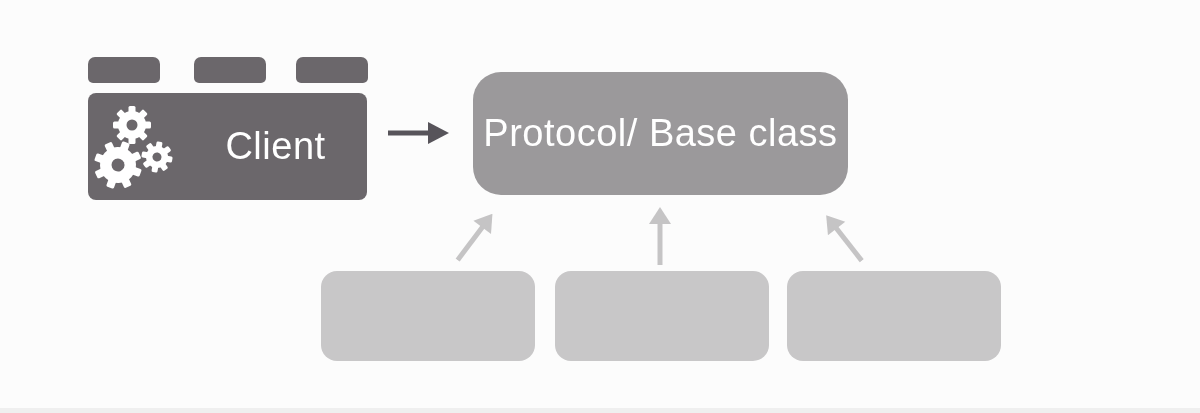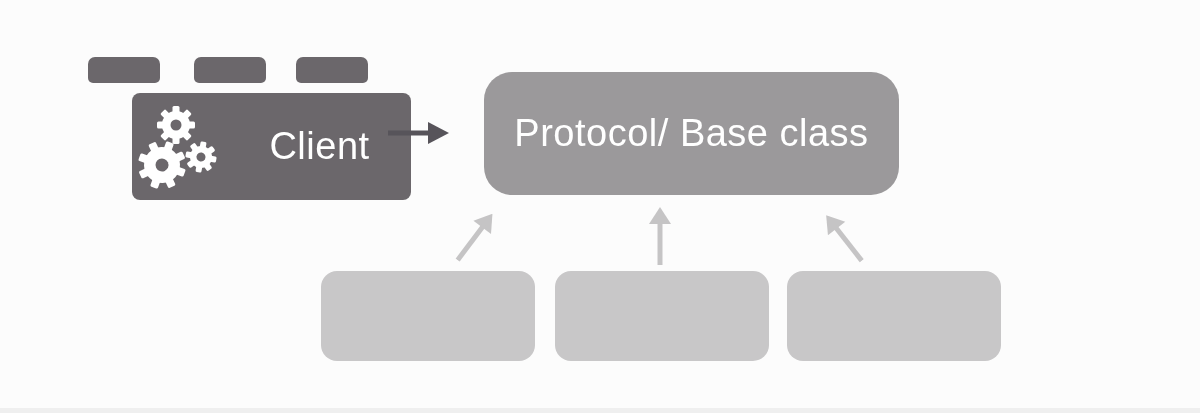--- a/index.html
+++ b/index.html
@@ -39,21 +39,20 @@
   .client-body {
     position: absolute;
     left: 88px;
     top: 93px;
     width: 279px;
     height: 107px;
     background: var(--client-box);
     border-radius: 8px;
     display: flex;
     align-items: center;
-    margin-left: 44px;
   }
   .gears-svg {
     position: absolute;
     left: 0;
     top: 0;
     width: 110px;
     height: 107px;
     overflow: visible;
   }
   .client-label {
@@ -62,23 +61,23 @@
     right: 8px;
     text-align: center;
     color: var(--label-text);
     font-size: 38px;
     letter-spacing: 0.5px;
   }
 
   
   .protocol-box {
     position: absolute;
-    left: 484px;
+    left: 473px;
     top: 72px;
-    width: 415px;
+    width: 375px;
     height: 123px;
     background: var(--protocol-box);
     border-radius: 28px;
     display: flex;
     align-items: center;
     justify-content: center;
   }
   .protocol-label {
     color: var(--label-text);
     font-size: 38px;

